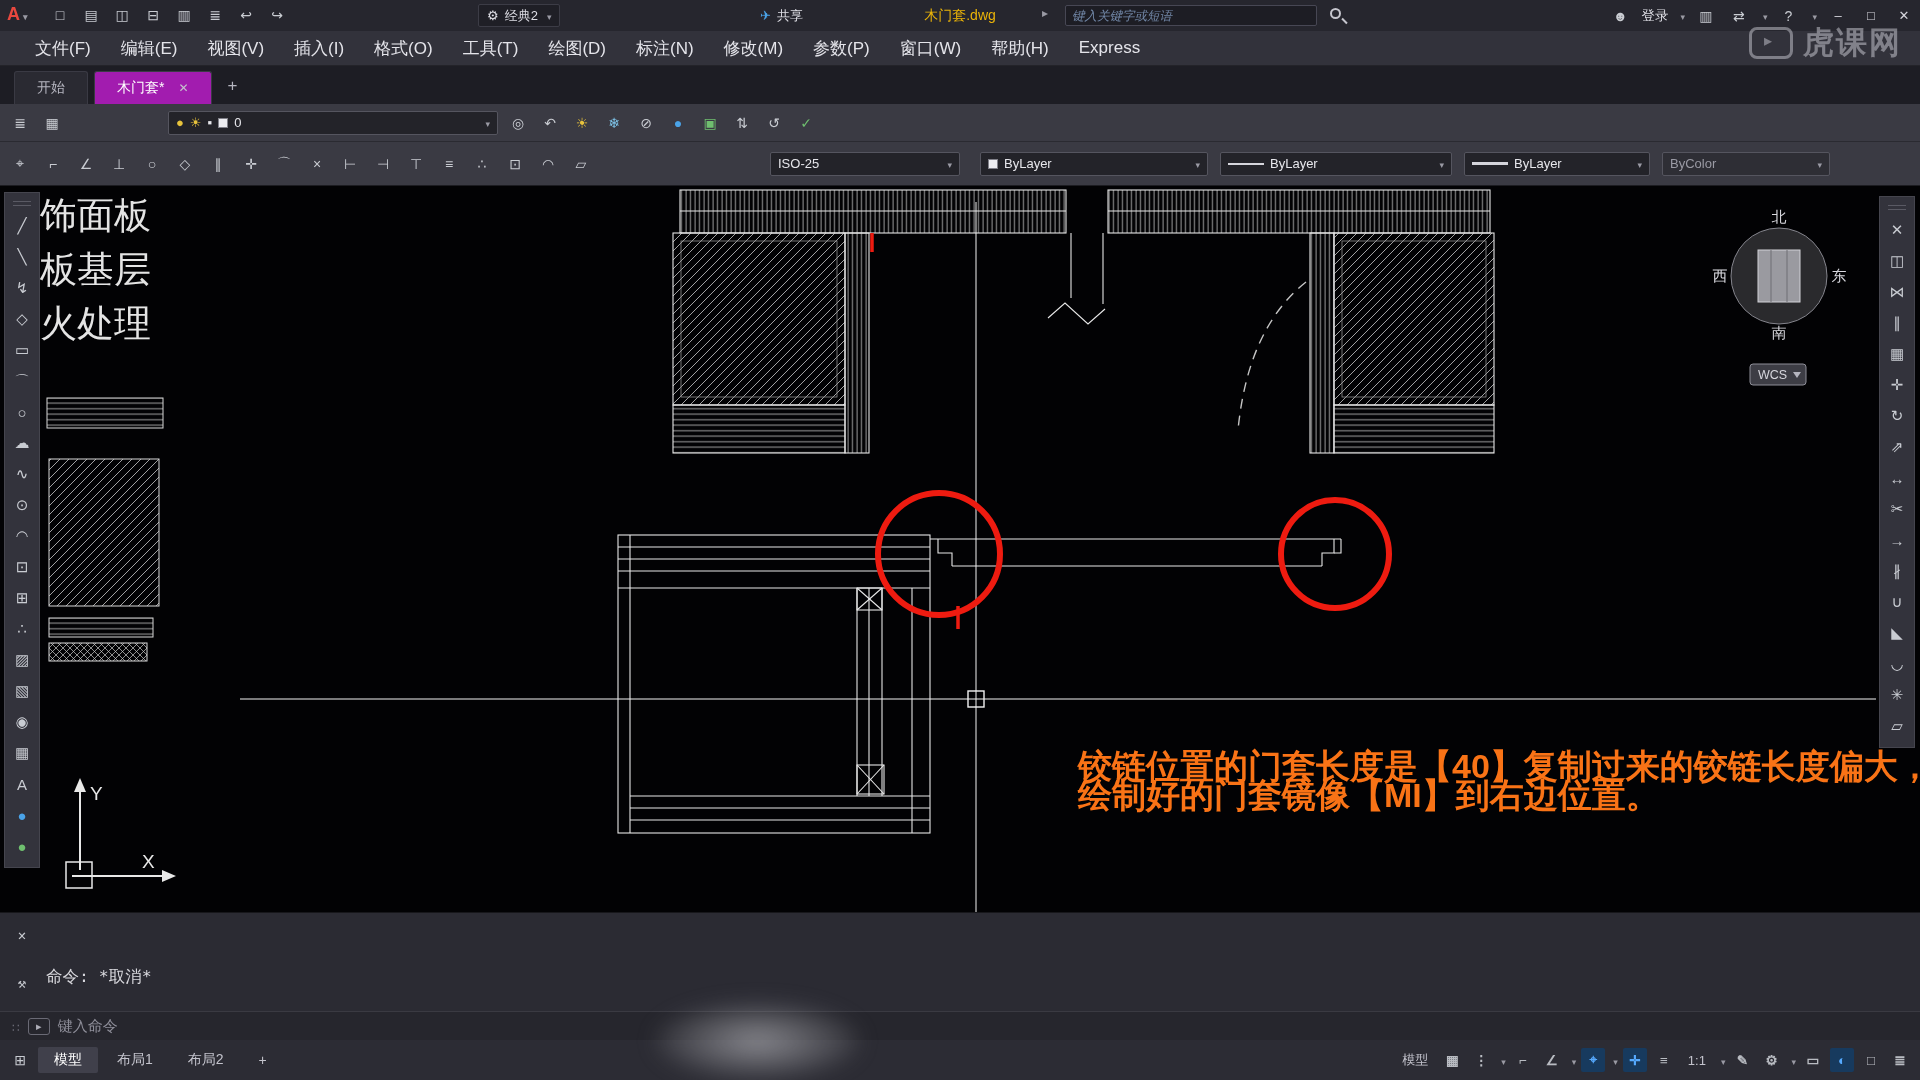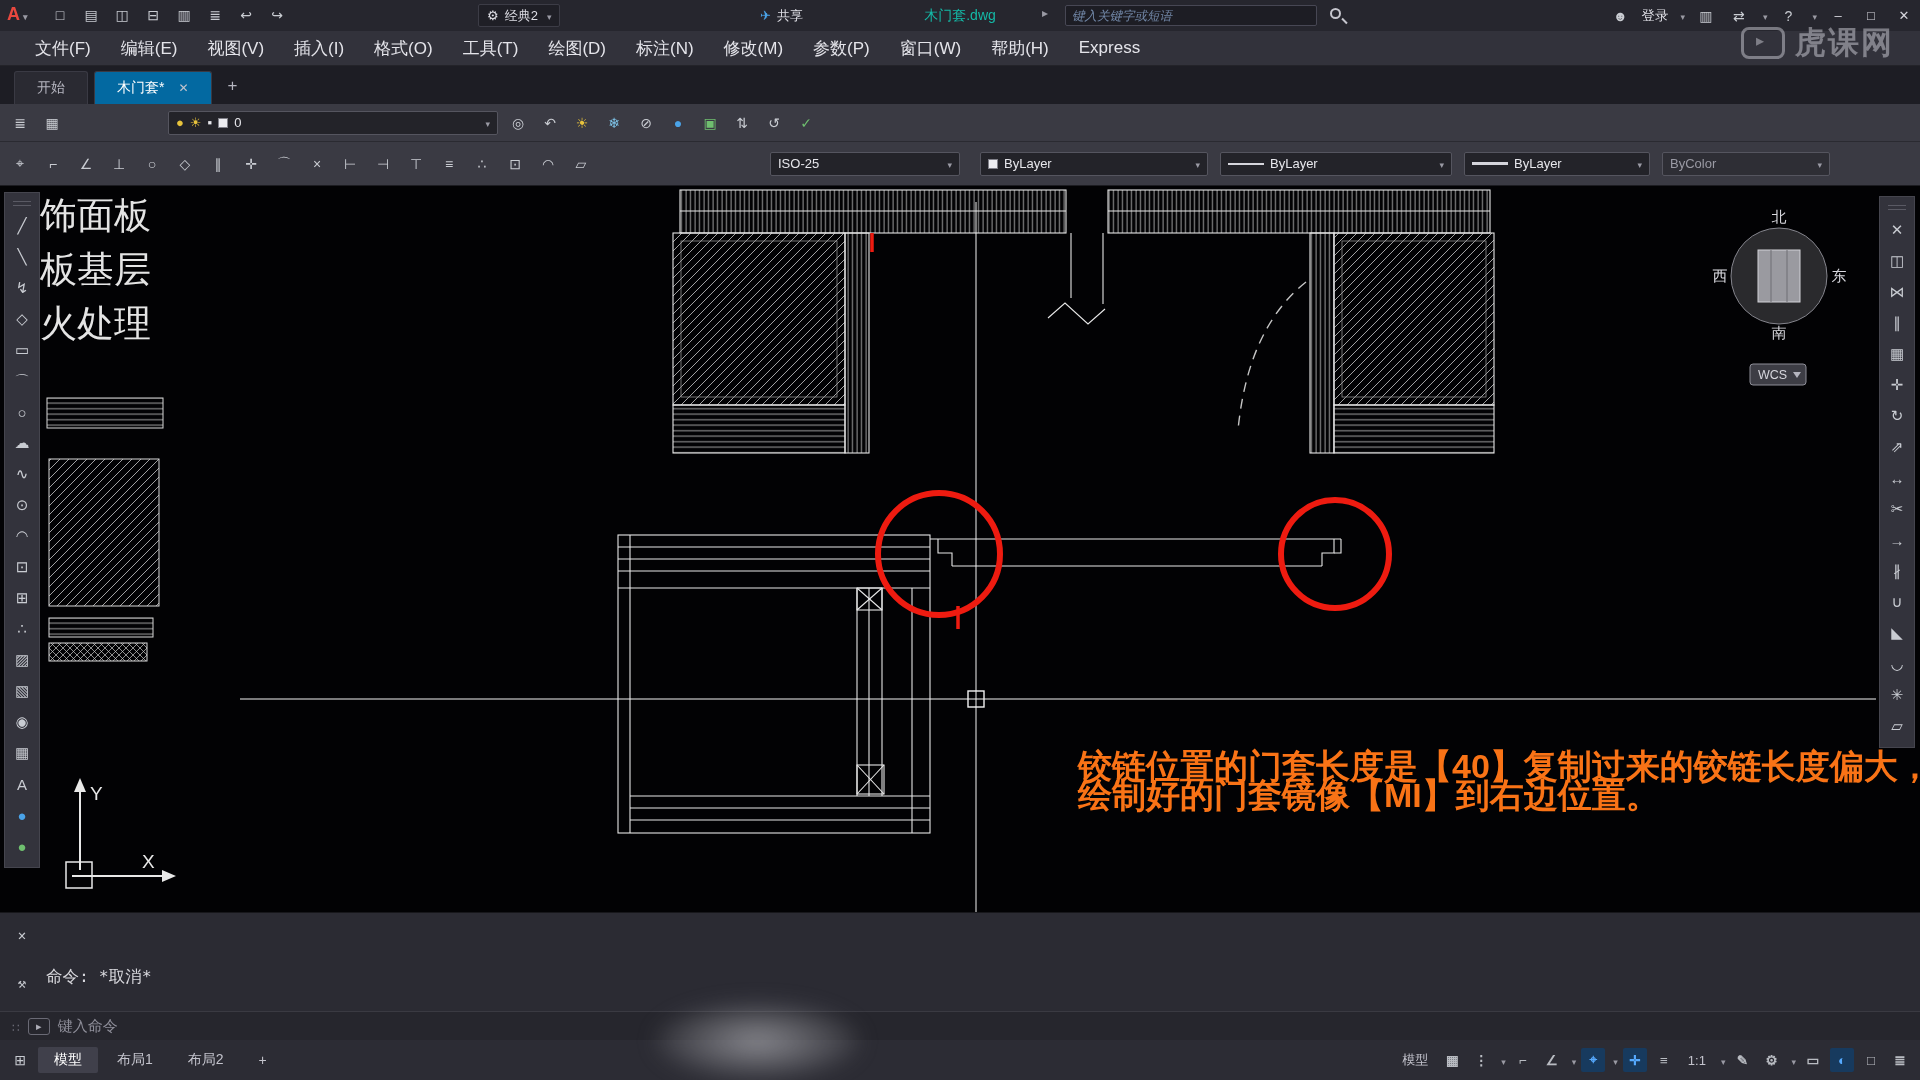--- a/index.html
+++ b/index.html
@@ -6,41 +6,41 @@
 html,body{width:1920px;height:1080px;overflow:hidden;background:#111}
 #app{position:relative;width:1920px;height:1080px;background:#020204;font-family:"Liberation Sans",sans-serif;overflow:hidden}
 .i{display:inline-flex;align-items:center;justify-content:center;width:24px;height:24px;color:#c9ccd2;font-size:14px;font-style:normal;font-weight:400;flex:0 0 auto}
 .caret::after{content:"▾";font-size:9px;color:#9a9aa4;margin-left:3px}
 
 .titlebar{position:absolute;left:0;top:0;width:100%;height:31px;background:#26262e;color:#dfdfe6;font-size:13.5px;z-index:100}
 .logo{position:absolute;left:7px;top:4px;display:flex;align-items:center;color:#e8483f;font-weight:700;font-size:18px}
 .qat{position:absolute;left:48px;top:3px;display:flex;gap:7px;align-items:center}
 .ws{position:absolute;left:478px;top:4px;height:23px;display:flex;align-items:center;gap:6px;padding:0 8px;background:#1f1f26;border:1px solid #3c3c46;border-radius:2px;font-size:13px}
 .share{position:absolute;left:760px;top:4px;height:23px;display:flex;align-items:center;gap:6px;font-size:13px}
-.doc{position:absolute;left:50%;transform:translateX(-50%);top:0;height:31px;display:flex;align-items:center;font-size:14px;color:#14b8a6}
+.doc{position:absolute;left:50%;transform:translateX(-50%);top:0;height:31px;display:flex;align-items:center;font-size:14px;color:#eab308}
 .chev{position:absolute;left:1042px;top:6px;color:#9a9aa4;font-size:12px}
 .chev::after{content:"▸"}
 .searchbox{position:absolute;left:1065px;top:5px;width:252px;height:21px;background:#1d1d24;border:1px solid #474754;border-radius:2px;display:flex;align-items:center;padding:0 6px}
 .searchbox input{flex:1;background:transparent;border:none;outline:none;color:#22c55e;font-style:italic;font-size:12.5px;font-family:inherit}
 .searchbox input::placeholder{color:#7288a8;font-style:italic}
 .mag{position:absolute;left:1330px;top:8px;width:11px;height:11px;border:2px solid #c5c5cd;border-radius:50%}
 .mag::after{content:"";position:absolute;left:9px;top:10px;width:7px;height:2px;background:#c5c5cd;transform:rotate(45deg)}
 .tright{position:absolute;right:4px;top:0;height:31px;display:flex;align-items:center;gap:9px}
 .winbtn{width:24px;height:24px;display:flex;align-items:center;justify-content:center;color:#d5d5dc;font-size:13px}
 
 .menubar{position:absolute;top:31px;left:0;width:100%;height:35px;background:#32323b;display:flex;align-items:center;padding-left:20px;border-bottom:1px solid #232329;z-index:90}
 .menubar>span{padding:0 15px;font-size:17px;color:#e4e4ea;white-space:nowrap}
-.wm{position:absolute;top:22px;right:26px;display:flex;align-items:center;gap:10px;z-index:300;opacity:.5;pointer-events:none}
+.wm{position:absolute;top:22px;right:18px;display:flex;align-items:center;gap:10px;z-index:300;opacity:.5;pointer-events:none}
 .wm .tv{width:44px;height:32px;border:3px solid #c9c9d2;border-radius:8px;position:relative}
 .wm .tv::after{content:"▸";position:absolute;left:12px;top:1px;color:#c9c9d2;font-size:16px}
 .wm .txt{font-size:31px;color:#cfcfd8;font-weight:700;letter-spacing:2px}
 
 .ftabs{position:absolute;top:66px;left:0;width:100%;height:38px;background:#1d1d24;display:flex;align-items:flex-end;padding-left:14px;z-index:80}
 .ftab{height:33px;display:flex;align-items:center;padding:0 22px;font-size:14px;color:#b5b5bf;background:#2a2a32;margin-right:6px;border:1px solid #3a3a44;border-bottom:none;border-radius:3px 3px 0 0}
-.ftab.active{background:#0369a1;color:#fff}
+.ftab.active{background:#a21caf;color:#fff}
 .ftab .x{margin-left:14px;font-size:12px;color:#c5c5cd}
 .addtab{margin:0 0 8px 10px;color:#b5b5bf;font-size:17px}
 
 .tb1{position:absolute;top:104px;left:0;width:100%;height:38px;background:#3a3a43;border-bottom:1px solid #2a2a31;display:flex;align-items:center;padding-left:8px;gap:8px;z-index:70}
 .combo{height:24px;background:#232329;border:1px solid #55555f;border-radius:2px;display:flex;align-items:center;padding:0 7px;gap:6px;font-size:13px;color:#e7e7ec}
 .combo .fill{flex:1}
 .layercombo{width:330px;margin-left:96px}
 .tb2{position:absolute;top:142px;left:0;width:100%;height:44px;background:#3a3a43;border-bottom:1px solid #1c1c21;display:flex;align-items:center;padding-left:8px;gap:9px;z-index:70}
 .c-iso{position:absolute;left:770px;width:190px}
 .c-color{position:absolute;left:980px;width:228px}

